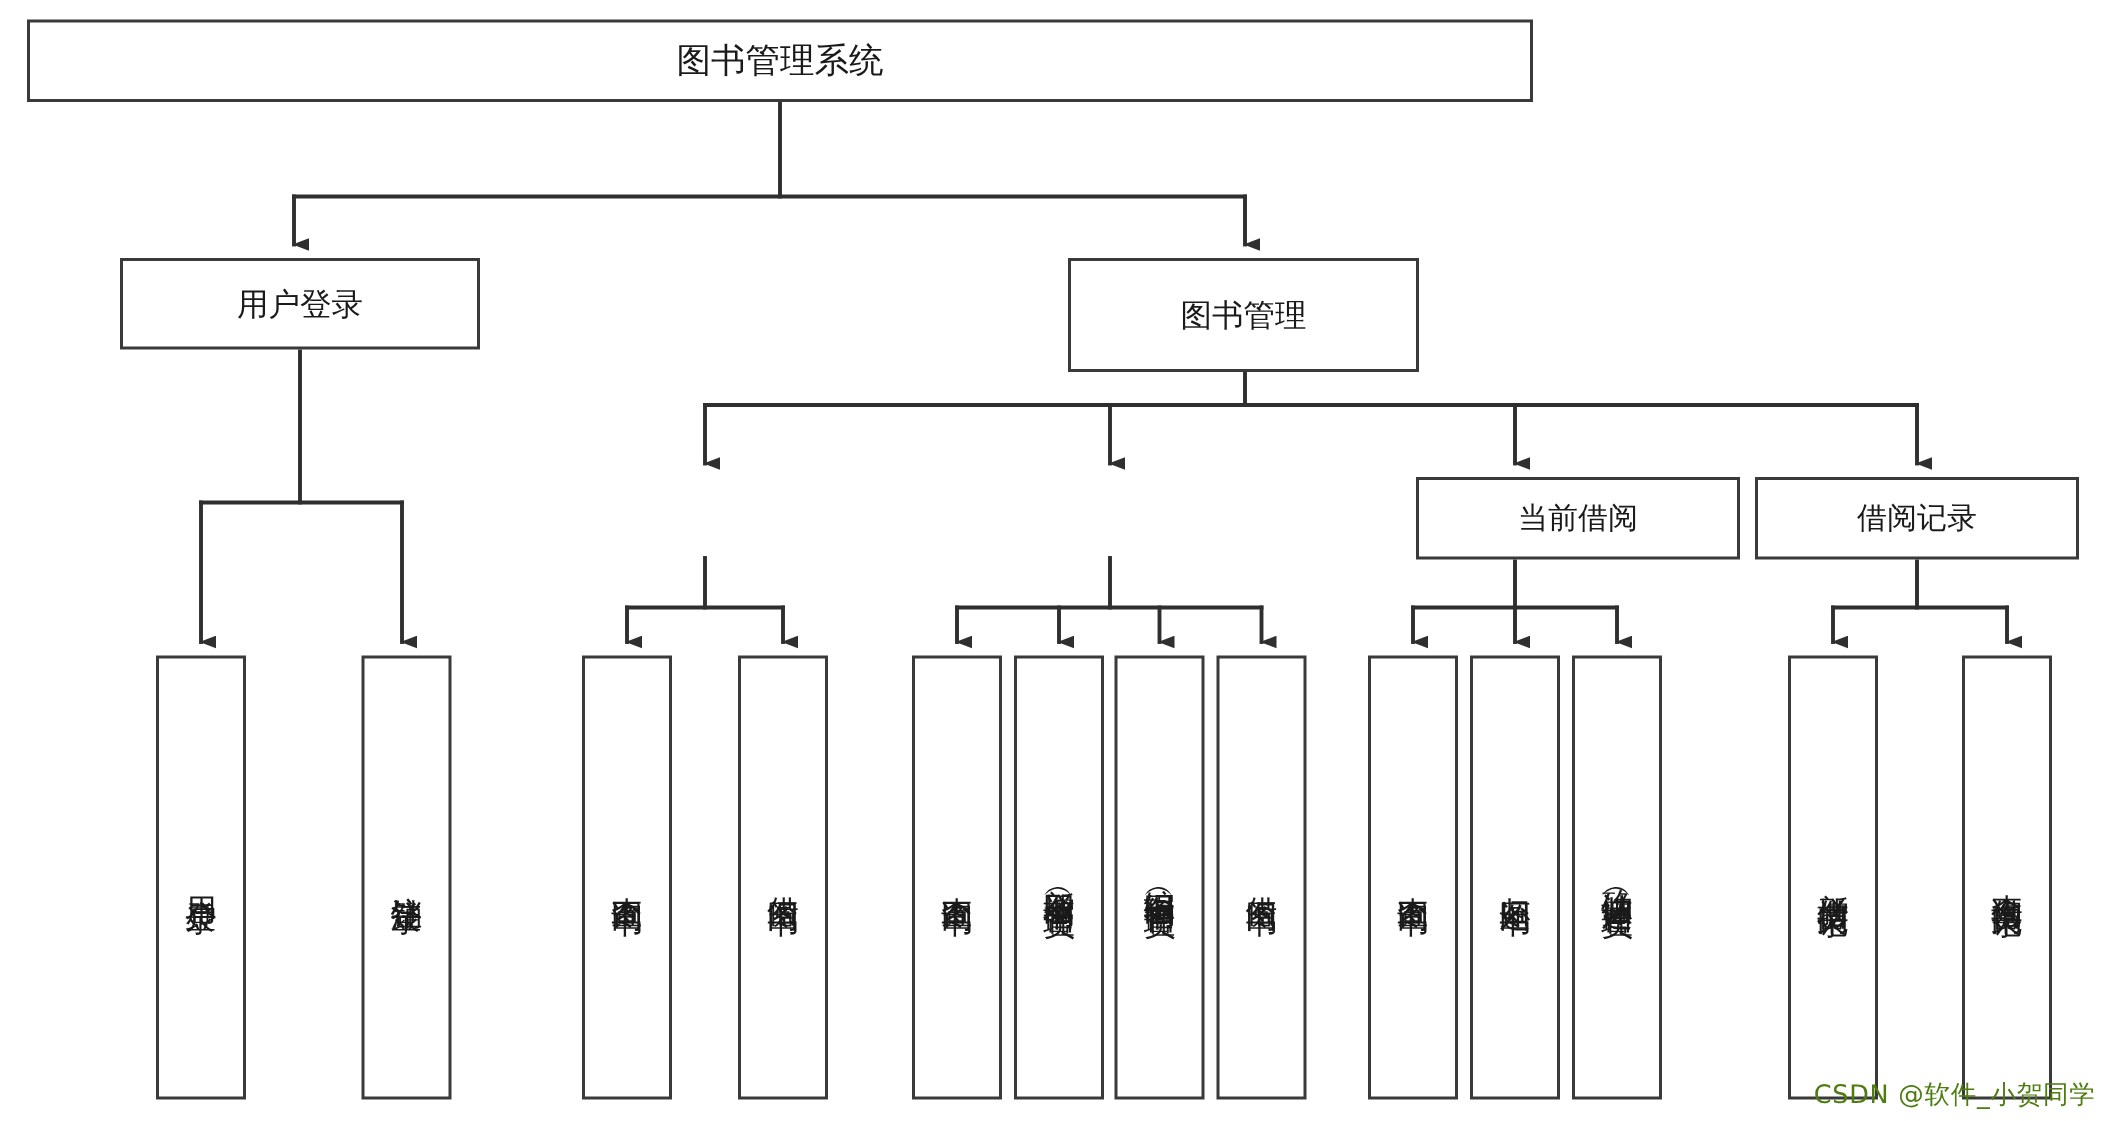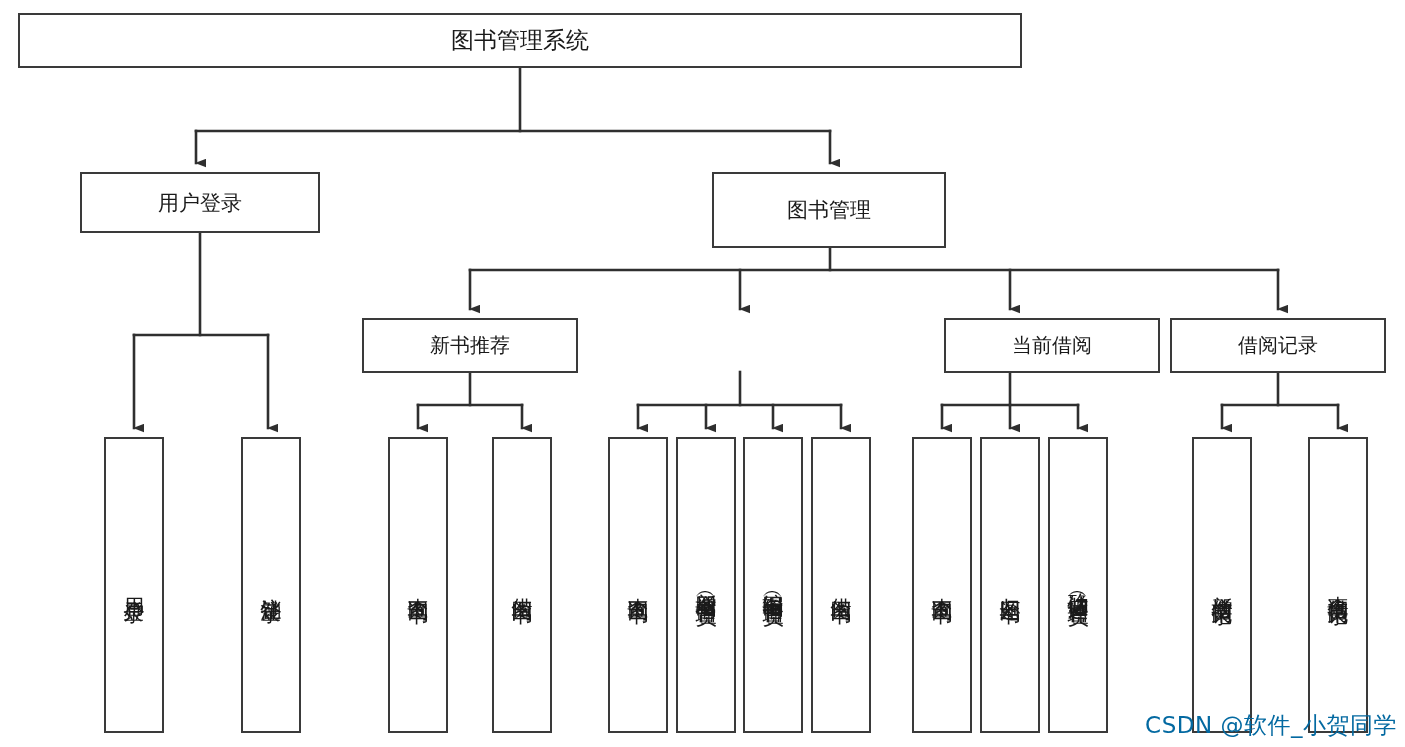--- a/index.html
+++ b/index.html
@@ -58,22 +58,22 @@
     white-space: pre-line;
   }
   .node.leaf .node-label {
     writing-mode: vertical-rl;
     text-orientation: upright;
   }
   #watermark {
     position: absolute;
     right: 8px;
     bottom: 6px;
-    font-size: 23px;
-    color: #0369a1;
+    font-size: 17px;
+    color: #4d7c0f;
     letter-spacing: 0.5px;
     white-space: nowrap;
     pointer-events: none;
   }
 </style>
 </head>
 <body>
 
 <div id="diagram-root">
 
@@ -133,23 +133,20 @@
   </div>
 
   <div class="node level1" style="left:80px; top:172px; width:240px; height:61px;">
     <span class="node-label">用户登录</span>
   </div>
 
   <div class="node level1" style="left:712px; top:172px; width:234px; height:76px;">
     <span class="node-label">图书管理</span>
   </div>
 
-  <div class="node level2" style="left:362px; top:318px; width:216px; height:55px;">
-    <span class="node-label">新书推荐</span>
-  </div>
 
 
   <div class="node level2" style="left:944px; top:318px; width:216px; height:55px;">
     <span class="node-label">当前借阅</span>
   </div>
 
   <div class="node level2" style="left:1170px; top:318px; width:216px; height:55px;font-family:Liberation Mono, monospace;">
     <span class="node-label">借阅记录</span>
   </div>
 

